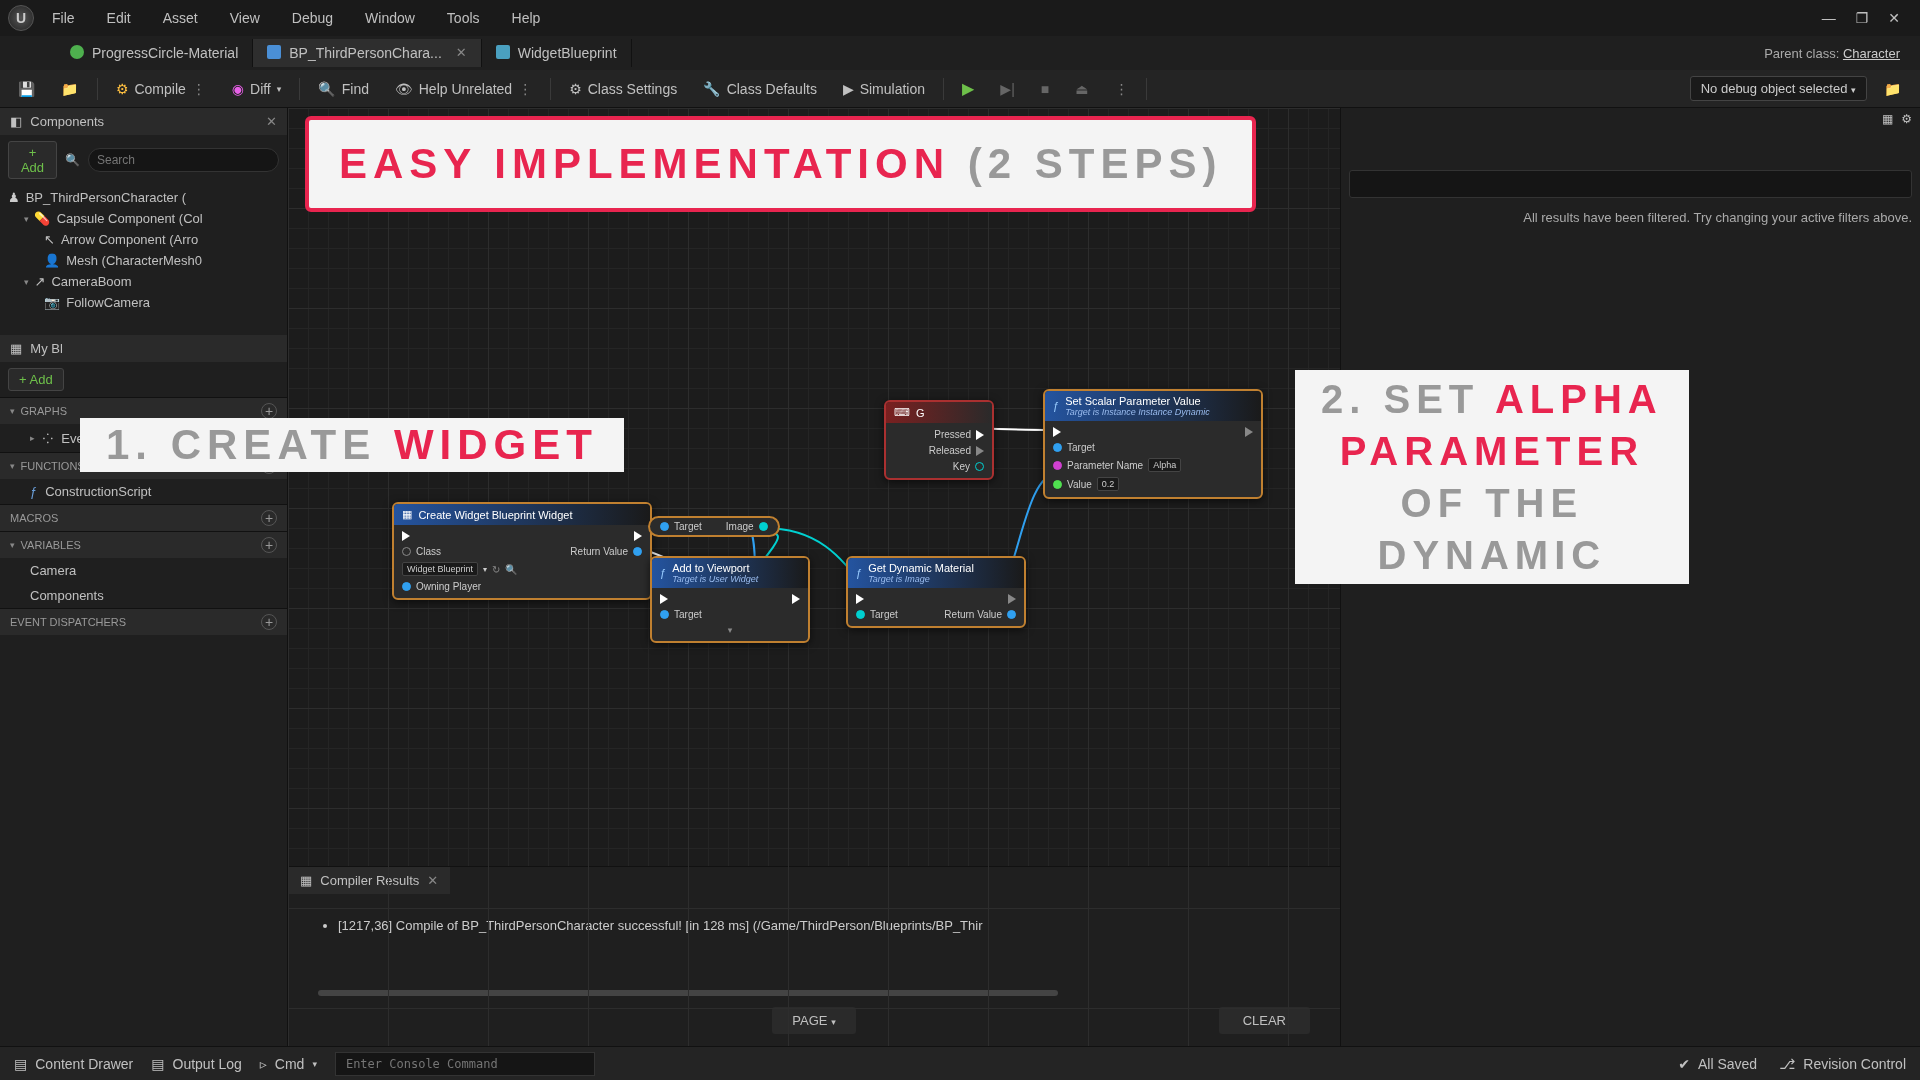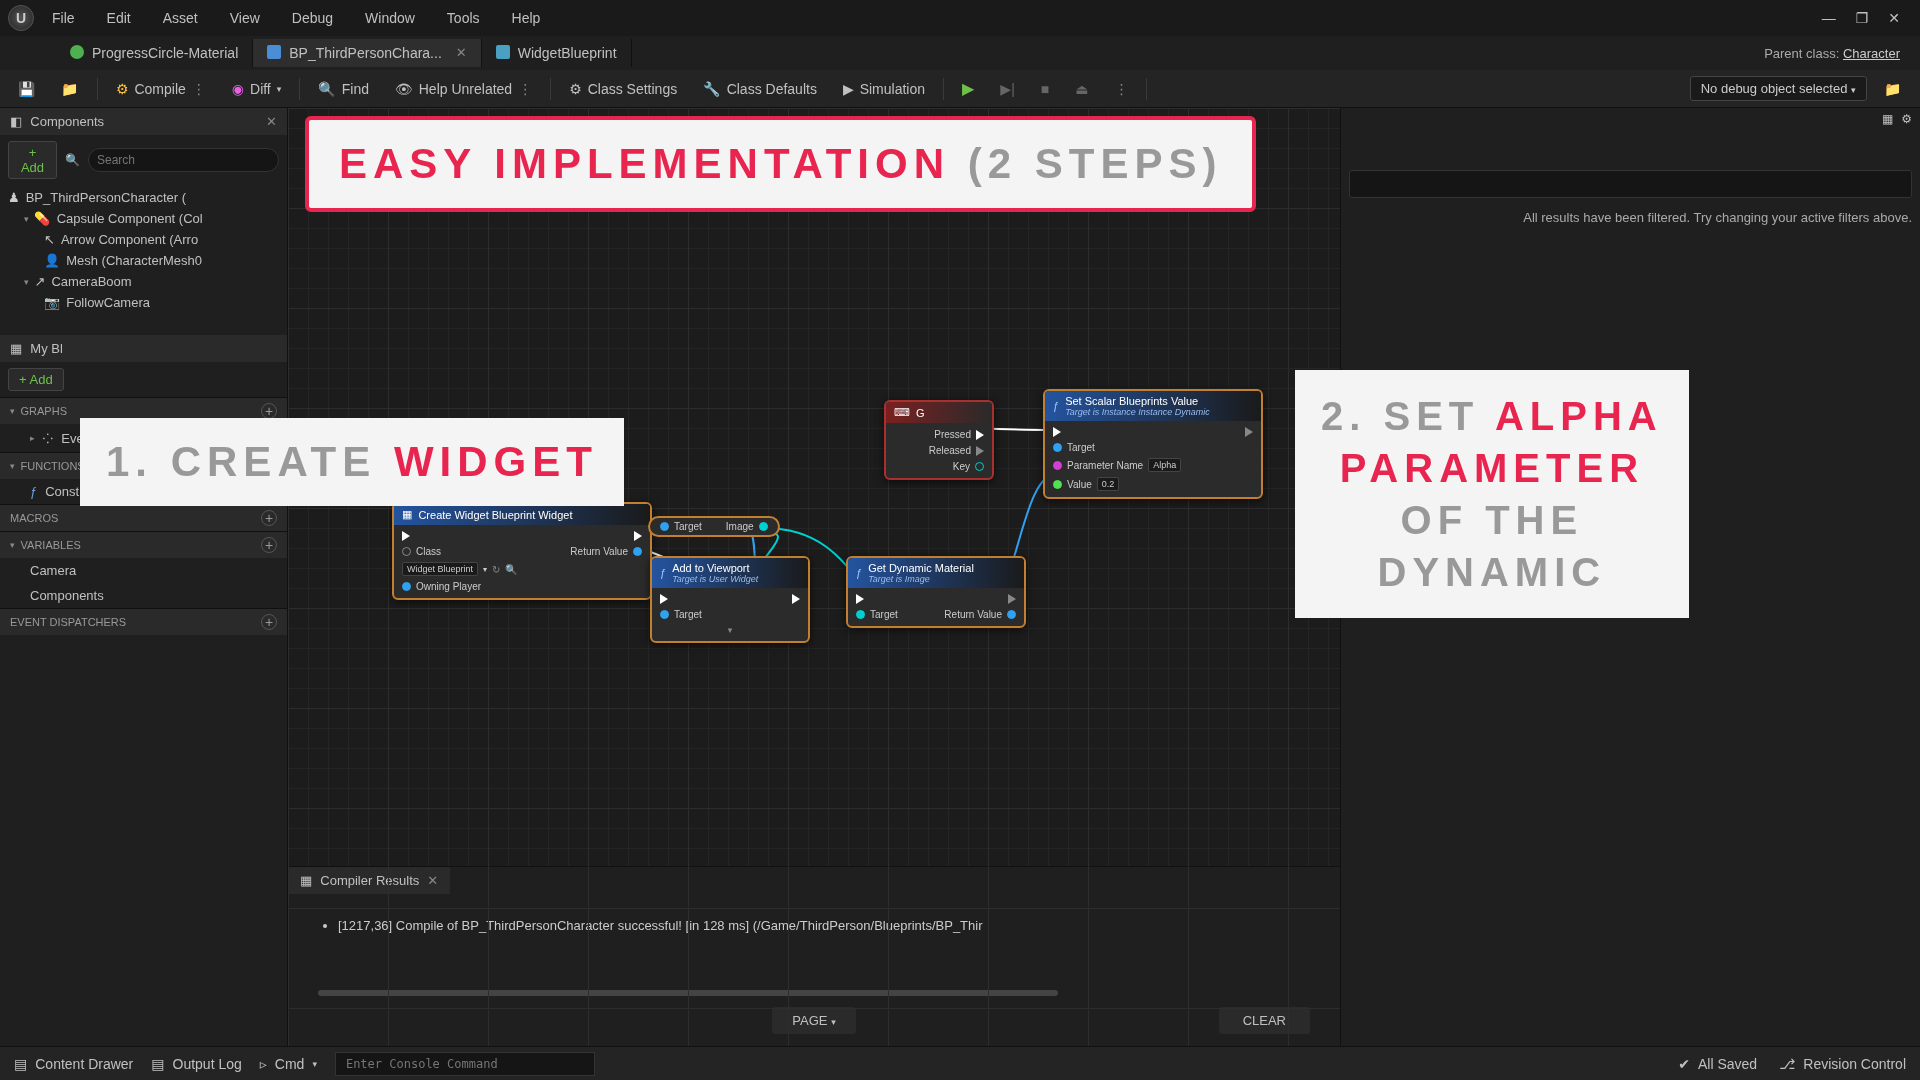--- a/index.html
+++ b/index.html
@@ -76,21 +76,21 @@
 .pin-exec { width: 0; height: 0; border-top: 5px solid transparent; border-bottom: 5px solid transparent; border-left: 8px solid #fff; }
 .pin-exec.hollow { border-left-color: transparent; position: relative; }
 .pin-exec.hollow::after { content:""; position:absolute; left:-8px; top:-5px; width:0; height:0; border-top:5px solid transparent; border-bottom:5px solid transparent; border-left:8px solid #888; }
 .pin-input { background: #1a1a1a; border: 1px solid #444; padding: 1px 4px; font-size: 9px; color: #ccc; border-radius: 2px; }
 .reroute { position:absolute; background:#2b2b2b; border:2px solid #c08030; border-radius:14px; padding:3px 10px; display:flex; align-items:center; gap:24px; z-index:5; }
 
 
 .wires { position: absolute; top: 0; left: 0; width: 100%; height: 100%; pointer-events: none; z-index: 2; }
 
 
-.callout { position: absolute; background: #f4f4f4; padding: 20px 26px; z-index: 30; font-family: "Arial Black", Arial, sans-serif; letter-spacing: 6px; text-align: center; }
+.callout { position: absolute; background: #f4f4f4; padding: 3px 26px; z-index: 30; font-family: "Arial Black", Arial, sans-serif; letter-spacing: 6px; text-align: center; }
 .callout.banner { border: 4px solid #e8254f; border-radius: 6px; padding: 20px 30px; }
 .callout .red { color: #e8254f; }
 .callout .grey { color: #999; }
 .callout-text { font-size: 42px; font-weight: 900; }
 .callout-large { font-size: 40px; font-weight: 900; line-height: 1.3; }
 
 
 .compiler-panel { position: absolute; left: 288px; right: 0; bottom: 0; height: 180px; background: #1f1f1f; border-top: 1px solid #111; }
 .compiler-tab { background: #2a2a2a; display: inline-flex; padding: 6px 12px; gap: 8px; font-size: 13px; align-items: center; }
 .compiler-body { padding: 24px 30px; font-family: Consolas, monospace; font-size: 13px; color: #ccc; }
@@ -443,21 +443,21 @@
               <span class="pin-dot" style="border-color:#00d0d0"></span>
             </span>
           </div>
       </div>
     </div>
 
     <div class="node" style="left:755px;top:281px;width:220px">
       <div class="node-header">
           <span style="color:#9cf">ƒ</span>
           <div>
-            <div>Set Scalar Blueprints Value</div>
+            <div>Set Scalar Parameter Value</div>
             <div class="node-sub">Target is Instance Instance Dynamic</div>
           </div>
         </div>
       <div class="node-body">
         <div class="pin-row">
             <span class="pin">
               <span class="pin-exec"></span>
             </span>
             <span class="pin">
               <span class="pin-exec hollow"></span>

